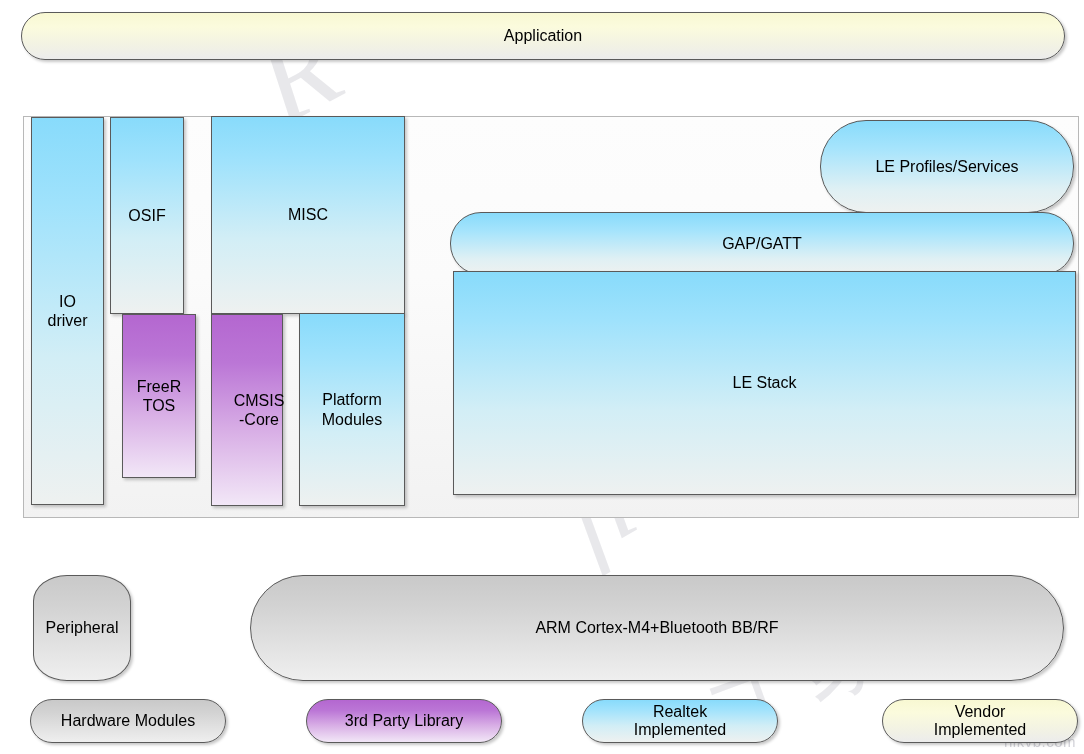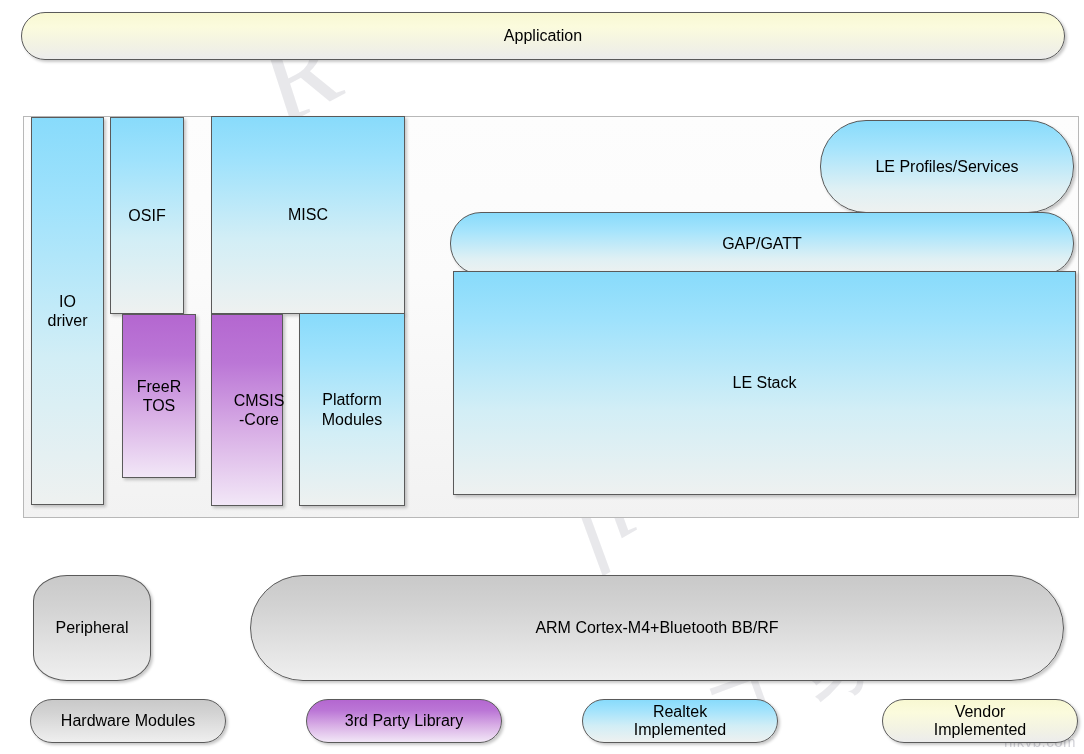--- a/index.html
+++ b/index.html
@@ -105,21 +105,21 @@
   #blk-cmsis     { left: 211px; top: 314px; width: 72px;  height: 192px; padding-left: 24px; }
   #blk-platform  { left: 299px; top: 313px; width: 106px; height: 193px; }
 
   
   #blk-profiles  { left: 820px; top: 120px; width: 254px; height: 93px;  border-radius: 46px; }
   #blk-gapgatt   { left: 450px; top: 212px; width: 624px; height: 63px;  border-radius: 31px; }
   #blk-lestack   { left: 453px; top: 271px; width: 623px; height: 224px; }
 
   
   #blk-peripheral {
-    left: 33px; top: 575px; width: 118px; height: 106px;
+    left: 33px; top: 575px; width: 98px; height: 106px;
     border-radius: 34px / 26px;
     font-size: 16px;
     text-align: right;
   }
   #blk-arm {
     left: 250px; top: 575px; width: 814px; height: 106px;
     border-radius: 53px;
     font-size: 16px;
   }
 

